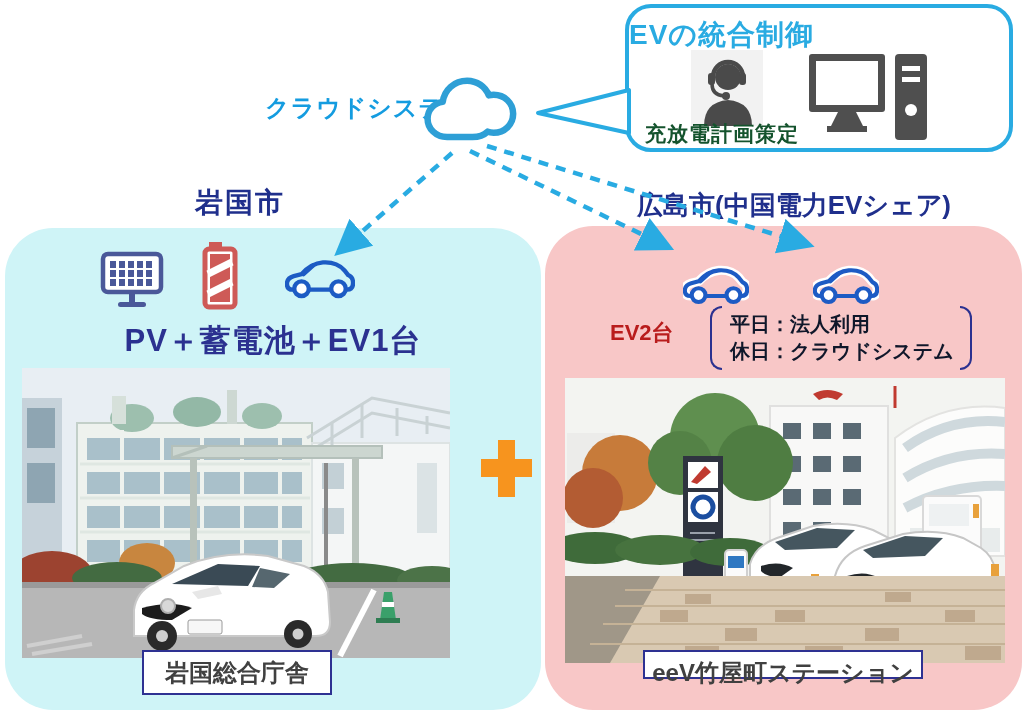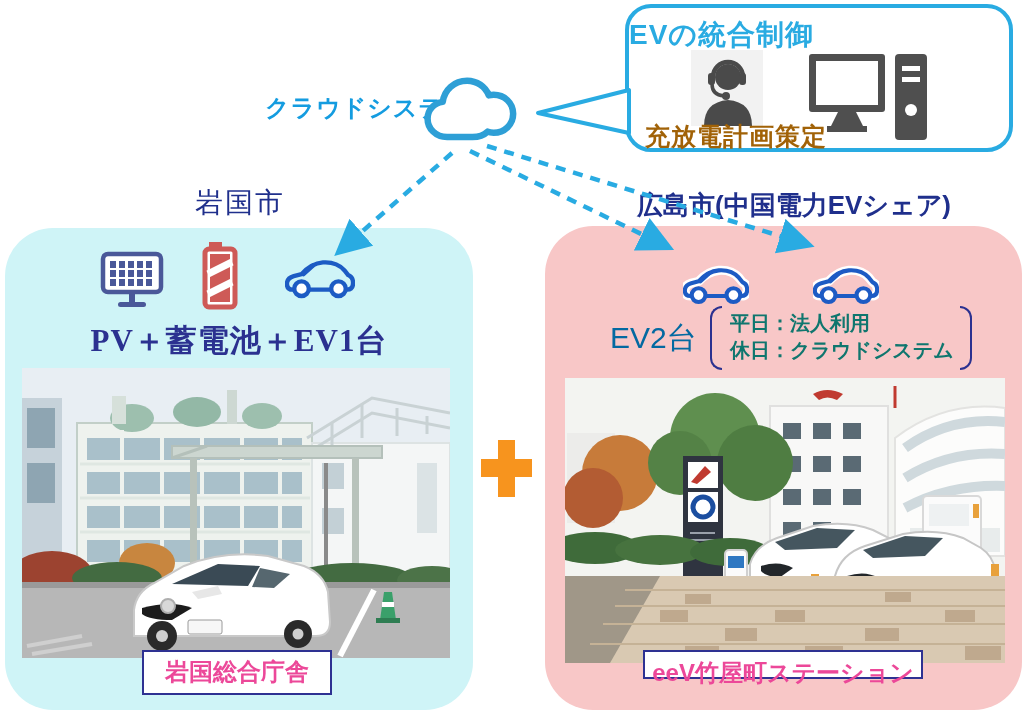--- a/index.html
+++ b/index.html
@@ -16,62 +16,62 @@
     box-sizing:border-box;
   }
   .callout-title{
     position:absolute;left:0;right:0;top:8px;text-align:left;
     color:#29ABE2;font-size:28px;font-weight:bold;letter-spacing:1px;
   }
   .operator-wrap{position:absolute;left:62px;top:42px;width:72px;height:76px;background:#f2f2f2;}
   .computer-wrap{position:absolute;left:178px;top:44px;width:122px;height:90px;}
   .callout-caption{
     position:absolute;left:16px;top:112px;
-    color:#a16207;font-size:25px;font-weight:600;letter-spacing:1px;
+    color:#14532d;font-size:21px;font-weight:600;letter-spacing:1px;
   }
 
   
   .cloud-label{
     left:265px;top:92px;color:#149CE0;font-size:24px;font-weight:bold;letter-spacing:1px;
   }
   .cloud-wrap{left:420px;top:66px;width:104px;height:88px;}
 
   
   .iwakuni-title{
     left:120px;top:184px;width:240px;text-align:center;
-    color:#1F2F8C;font-size:28px;font-weight:normal;letter-spacing:2px;
+    color:#1F2F8C;font-size:28px;font-weight:bold;letter-spacing:2px;
   }
   .hiroshima-title{
     left:620px;top:186px;width:348px;height:38px;line-height:38px;background:#ffffff;
     text-align:center;color:#1F2F8C;font-size:26px;font-weight:bold;
   }
 
   
   .panel{border-radius:48px;}
-  .panel-iwakuni{left:5px;top:228px;width:468px;height:482px;background:#CFF4F7;font-family:Liberation Serif, serif;}
+  .panel-iwakuni{left:5px;top:228px;width:536px;height:482px;background:#CFF4F7;}
   .panel-hiroshima{left:545px;top:226px;width:477px;height:484px;background:#F8C7C7;}
 
   .equip-label{
     position:absolute;left:0;right:0;top:92px;text-align:center;
     color:#2B3190;font-size:31px;font-weight:600;letter-spacing:1px;
   }
   .ev-count{
     position:absolute;left:65px;top:92px;
-    color:#0369a1;font-size:30px;font-weight:400;
+    color:#b91c1c;font-size:22px;font-weight:700;
   }
   .usage-group{position:absolute;left:165px;top:80px;width:262px;height:64px;}
   .bracket{position:absolute;top:0;bottom:0;width:12px;box-sizing:border-box;}
   .bracket-left{left:0;border:2px solid #2B3190;border-right:none;border-radius:12px 0 0 12px;}
   .bracket-right{right:0;border:2px solid #2B3190;border-left:none;border-radius:0 12px 12px 0;}
-  .usage-lines{position:absolute;left:20px;top:5px;color:#0f766e;font-size:20px;line-height:27px;font-weight:600;white-space:nowrap;font-family:Liberation Mono, monospace;}
+  .usage-lines{position:absolute;left:20px;top:5px;color:#0f172a;font-size:20px;line-height:27px;font-weight:600;white-space:nowrap;}
 
   
   .caption-box{
     background:#ffffff;border:2px solid #2E3192;box-sizing:border-box;
-    text-align:center;color:#ec4899;font-weight:600;
+    text-align:center;color:#404040;font-weight:600;
   }
   .caption-iwakuni{left:137px;top:422px;width:190px;height:45px;line-height:41px;font-size:24px;}
   .caption-hiroshima{left:98px;top:424px;width:280px;height:29px;line-height:41px;font-size:24px;}
 
   
   .photo{display:block;}
   .photo-iwakuni{left:17px;top:140px;}
   .photo-hiroshima{left:20px;top:152px;}
 
   

